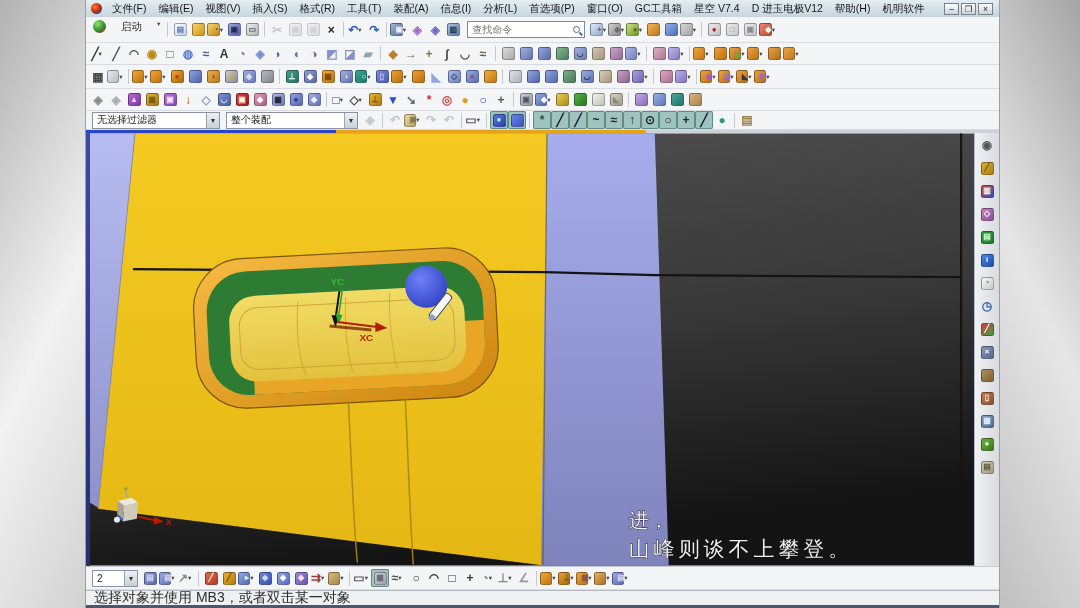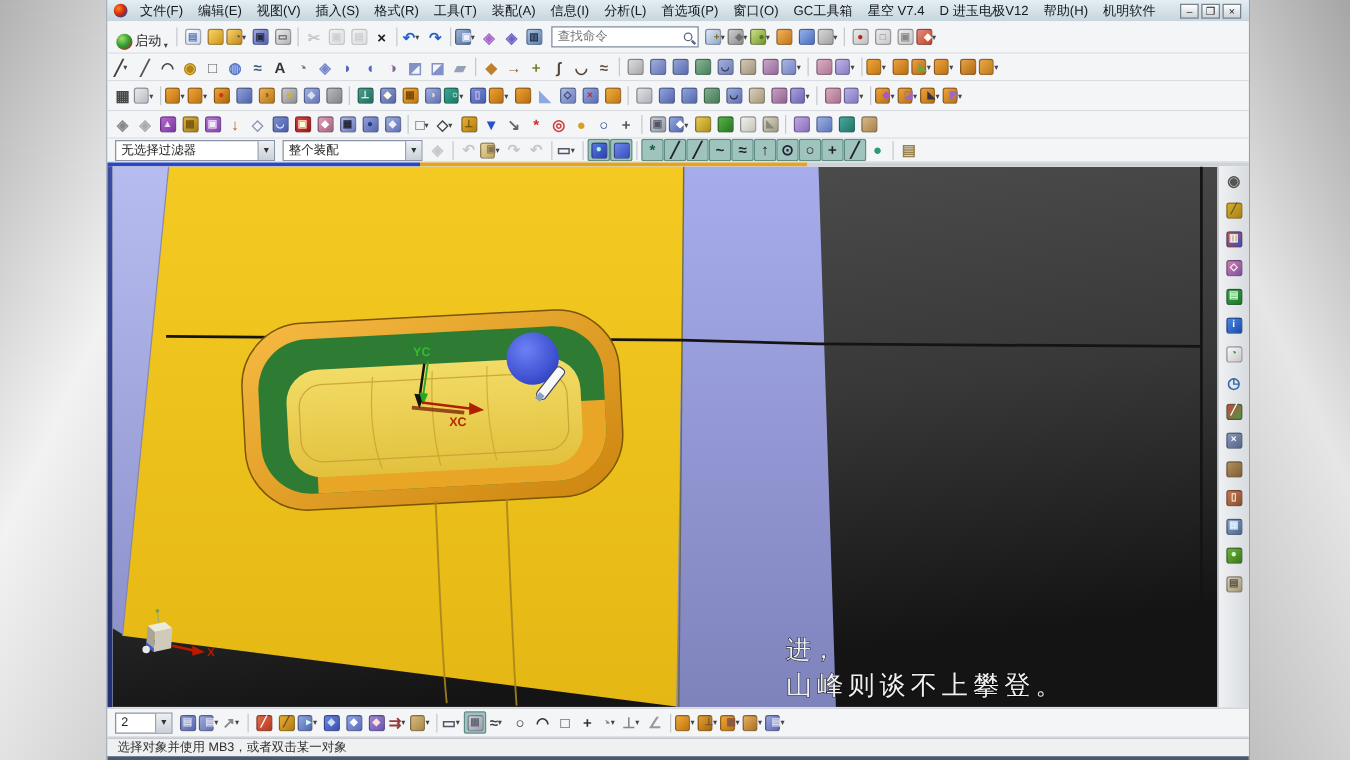--- a/index.html
+++ b/index.html
@@ -16,36 +16,36 @@
   .tbrow{display:flex;align-items:center;background:#f4f5f7;border-bottom:1px solid #d8dbe0;padding:0 3px;flex:0 0 auto;overflow:hidden;white-space:nowrap}
   .r2{height:26px}.r3{height:22px}.r4{height:24px}.r5{height:22px}.r6{height:19px}
   .tbi{width:18px;height:18px;display:inline-flex;align-items:center;justify-content:center;position:relative;border-radius:2px;flex:0 0 auto}
   .tbi b{font-style:normal;font-weight:bold;font-size:12px;line-height:1}
   .tbi .chip{width:13px;height:13px;border-radius:2.5px;border:1px solid rgba(30,30,40,.35);display:block}
   .tbi .ov{position:absolute;font-size:8px;left:50%;top:50%;transform:translate(-50%,-55%);font-weight:bold;font-style:normal}
   .tbi em{font-style:normal;font-size:6.5px;color:#444;margin-left:0px;width:6px}
   .tbi.hl{background:#9fc3bd;box-shadow:inset 0 0 0 1px #5f8d86}
   .tbi.gy{filter:grayscale(1);opacity:.5}
   .tsep{width:1px;height:15px;background:#c5c9cf;margin:0 3px;flex:0 0 auto;display:inline-block}
-  .start-btn{display:inline-flex;align-items:flex-end;gap:2px;font-size:10.5px;color:#222;padding:0 4px;height:20px;flex:0 0 auto}
+  .start-btn{display:inline-flex;align-items:flex-start;gap:15px;font-size:10.5px;color:#222;padding:0 4px;height:20px;flex:0 0 auto}
   .slogo{width:13px;height:13px;border-radius:50%;background:radial-gradient(circle at 35% 30%,#9fe06a,#2a9a30 50%,#bb2020 85%)}
   .start-btn em{font-style:normal;font-size:6.5px;color:#444}
   .search{display:inline-flex;align-items:center;border:1px solid #7d8b9e;background:#fff;height:17px;width:118px;margin:0 5px;padding:0 4px;flex:0 0 auto}
   .search input{border:0;outline:0;flex:1;font-size:10px;color:#555;width:80px;background:transparent;font-family:"Liberation Sans",sans-serif}
   .mag{width:7px;height:7px;border:1.5px solid #5a6a80;border-radius:50%;position:relative;flex:0 0 auto}
   .mag::after{content:"";position:absolute;width:4px;height:1.5px;background:#5a6a80;transform:rotate(45deg);left:5px;top:6px}
   .combo{display:inline-flex;align-items:center;border:1px solid #8a93a3;background:#fff;height:17px;font-size:10px;color:#222;margin:0 3px;flex:0 0 auto}
   .combo .cval{padding:0 4px;overflow:hidden;white-space:nowrap}
   .combo .carrow{width:13px;height:15px;background:linear-gradient(#eef1f4,#c9d0d8);border-left:1px solid #9aa3b0;font-size:7px;display:flex;align-items:center;justify-content:center;color:#333}
   .striprow{height:3px;display:flex;flex:0 0 auto}
   .viewrow{flex:1;display:flex;min-height:0}
   .vedge{width:4px;background:linear-gradient(#3c4ca0,#232f72)}
   .rail{width:25px;background:linear-gradient(90deg,#eff1f3,#d8dbdf);border-left:1px solid #b7bcc4;display:flex;flex-direction:column;align-items:center;padding-top:3px;gap:5px;overflow:hidden}
   .btrow{height:24px;border-top:1px solid #c8ccd2}
-  .statusbar{height:15px;background:#eef0f2;font-size:10px;color:#2e2e2e;display:flex;align-items:flex-start;padding:0 8px;border-top:1px solid #b7bcc4;flex:0 0 auto}
+  .statusbar{height:15px;background:#eef0f2;font-size:14px;color:#2e2e2e;display:flex;align-items:center;padding:0 8px;border-top:1px solid #b7bcc4;flex:0 0 auto}
   .bedge{height:3px;background:#49586e;flex:0 0 auto}
   .watermark{position:absolute;left:898px;top:566px;width:102px;overflow:hidden;text-align:left;pointer-events:none;z-index:9}
   .wm1{font-size:15px;color:#82888f;white-space:nowrap}
   .wm2{font-size:9.5px;color:#8d939b;white-space:nowrap}
   svg{display:block}
 </style>
 </head>
 <body>
 
 <div class="page">
@@ -582,21 +582,21 @@
             <i class="chip" style="background: linear-gradient(135deg, rgb(216, 184, 136), rgb(168, 130, 74));"></i>
           </span>
         </span>
     </div>
 
     <div class="tbrow r6">
       <span class="combo" style="width:128px">
         <span class="cval" style="flex:1">无选择过滤器</span>
         <span class="carrow">▼</span>
       </span>
-      <span class="combo" style="width:112px">
+      <span class="combo" style="width:132px">
         <span class="cval" style="flex:1">整个装配</span>
         <span class="carrow">▼</span>
       </span>
       <span style="display:inline-flex;align-items:center">
           <span class="tbi gy">
             <b style="color: rgb(154, 154, 154);">◈</b>
           </span>
           <span class="tsep"></span>
           <span class="tbi gy">
             <b style="color: rgb(176, 154, 96);">↶</b>

